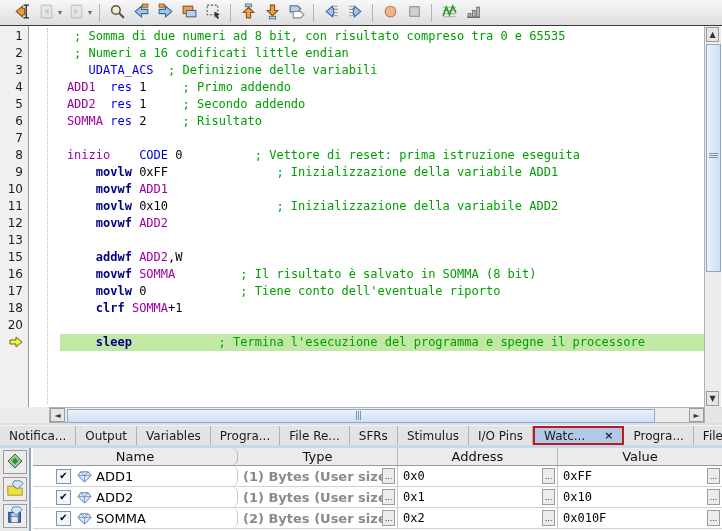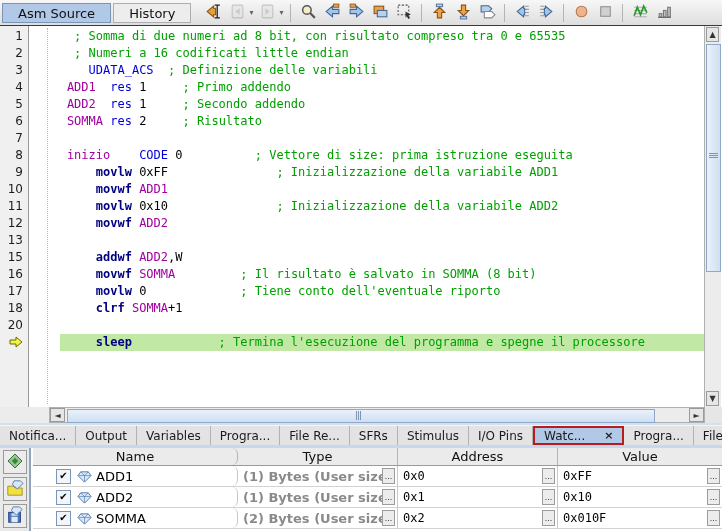--- a/index.html
+++ b/index.html
@@ -104,24 +104,20 @@
   .more-btn{position:absolute;right:2px;top:2px;width:13px;height:16px;background:#ececec;
             border:1px solid #9c9c9c;font-size:9px;line-height:9px;text-align:center;color:#333;
             padding:0;box-sizing:border-box;}
 </style>
 </head>
 <body>
 
 <div id="screen">
 
   <div id="topbar">
-    <div id="top-tabs" style="display:flex;margin-left:2px;">
-        <div class="doc-tab active">Asm Source</div>
-        <div class="doc-tab inactive">History</div>
-      </div>
     <div id="toolbar">
         <div class="tb-group">
           <button class="tb-btn">
             <span><svg viewBox="0 0 16 16">
                 <path d="M9 2h5M11.5 2v12M9 14h5" stroke="#222" stroke-width="1.2" fill="none"></path>
                 <path d="M8 5V3L2 8l6 5v-2h2V5z" fill="#e8a03c" stroke="#8a5210"></path>
               </svg></span>
           </button>
           <button class="tb-btn disabled">
             <span><svg viewBox="0 0 16 16">
@@ -267,21 +263,21 @@
         <div class="eline">
           <div class="gcell">6</div>
           <div class="tcell"><span class="seg-l">    SOMMA</span><span class="seg-k"> res</span><span class="seg-p"> 2</span><span class="seg-c">     ; Risultato</span></div>
         </div>
         <div class="eline">
           <div class="gcell">7</div>
           <div class="tcell"></div>
         </div>
         <div class="eline">
           <div class="gcell">8</div>
-          <div class="tcell"><span class="seg-l">    inizio</span><span class="seg-k">    CODE</span><span class="seg-p"> 0</span><span class="seg-c">          ; Vettore di size: prima istruzione eseguita</span></div>
+          <div class="tcell"><span class="seg-l">    inizio</span><span class="seg-k">    CODE</span><span class="seg-p"> 0</span><span class="seg-c">          ; Vettore di reset: prima istruzione eseguita</span></div>
         </div>
         <div class="eline">
           <div class="gcell">9</div>
           <div class="tcell"><span class="seg-i">        movlw</span><span class="seg-p"> 0xFF</span><span class="seg-c">               ; Inizializzazione della variabile ADD1</span></div>
         </div>
         <div class="eline">
           <div class="gcell">10</div>
           <div class="tcell"><span class="seg-i">        movwf</span><span class="seg-l"> ADD1</span></div>
         </div>
         <div class="eline">

